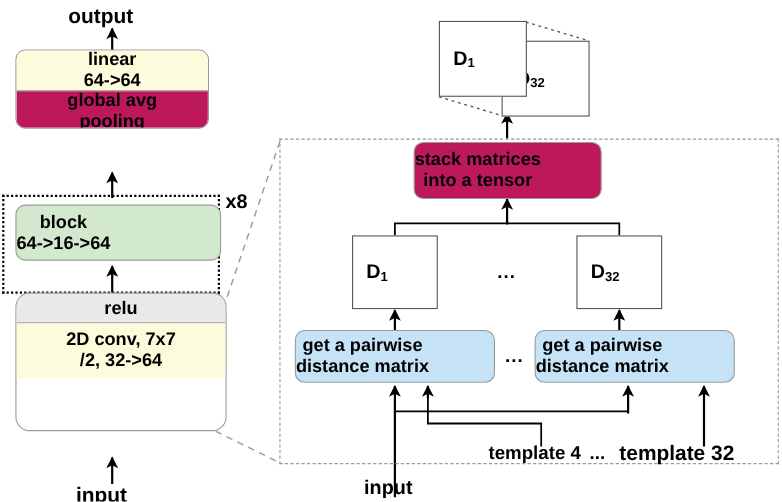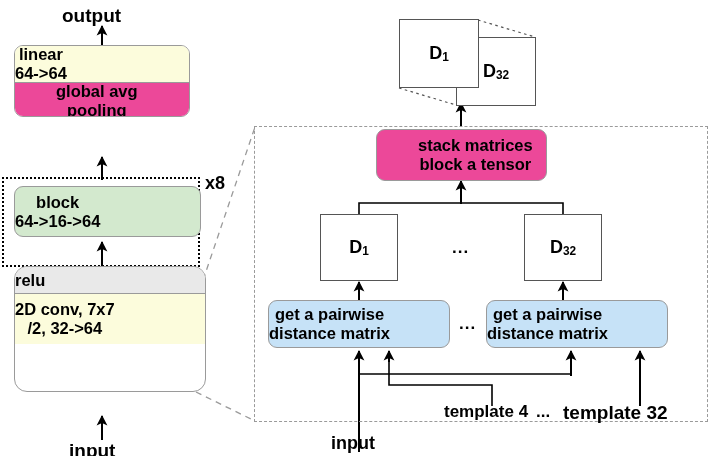--- a/index.html
+++ b/index.html
@@ -7,37 +7,37 @@
     width:711px;height:456px;background:#ffffff;
     font-family:"Liberation Sans", sans-serif;
     color:#000;overflow:hidden;position:relative;
   }
   #stage{position:absolute;left:0;top:4px;width:711px;height:456px;font-weight:bold;}
   #svg-layer{position:absolute;left:0;top:0;width:711px;height:456px;pointer-events:none;}
 
   
   .stack{position:absolute;box-sizing:border-box;border:1px solid #9a9a9a;
          border-radius:9px;overflow:hidden;background:#fff;}
-  .seg{box-sizing:border-box;display:flex;align-items:center;justify-content:flex-start;
+  .seg{box-sizing:border-box;display:flex;align-items:center;justify-content:center;
        text-align:center;line-height:1.14;font-size:16.5px;border-bottom:1px solid #9a9a9a;}
   .seg:last-child{border-bottom:none;}
 
   .c-yellow{background:#fcfcdc;}
-  .c-pink{background:#ec4899;padding-left:41px;}
+  .c-pink{background:#be185d;}
   .c-green{background:#d3e9ce;}
   .c-gray{background:#e9e9e9;}
   .c-blue{background:#c6e2f7;}
 
   .rbox{position:absolute;box-sizing:border-box;border:1px solid #9a9a9a;
         border-radius:9px;display:flex;align-items:center;justify-content:flex-start;
         text-align:center;line-height:1.14;font-size:16.5px;}
 
   .sqbox{position:absolute;box-sizing:border-box;border:1px solid #555;
-         background:#fff;display:flex;align-items:center;justify-content:center;
-         font-size:18px;}
+         background:#fff;display:flex;align-items:center;justify-content:flex-start;
+         font-size:18px;padding-left:12px;}
 
   .dotbox{position:absolute;box-sizing:border-box;border:2px dotted #000;}
   .dashbox{position:absolute;box-sizing:border-box;border:1px dashed #9a9a9a;}
 
   .plain{position:absolute;font-size:17px;line-height:1.1;white-space:pre;}
   .ellip{position:absolute;font-size:17px;letter-spacing:1px;}
   sub{font-size:0.66em;vertical-align:-0.18em;}
 </style>
 </head>
 <body>
@@ -125,21 +125,21 @@
 
   <div class="sqbox" style="left:456px;top:33px;width:80px;height:69px;">
     <span><span>D</span><sub>32</sub></span>
   </div>
   <div class="sqbox" style="left:399px;top:15px;width:80px;height:69px;">
     <span><span>D</span><sub>1</sub></span>
   </div>
 
   <div class="rbox c-pink" style="left:376px;top:125px;width:171px;height:52px;">
     <span><span>stack matrices</span><br>
-      <span>block a tensor</span></span>
+      <span>into a tensor</span></span>
   </div>
 
   <div class="sqbox" style="left:320px;top:210px;width:78px;height:67px;">
     <span><span>D</span><sub>1</sub></span>
   </div>
   <div class="ellip" style="left:452px;top:234px;">...</div>
   <div class="sqbox" style="left:524px;top:210px;width:78px;height:67px;">
     <span><span>D</span><sub>32</sub></span>
   </div>
 

